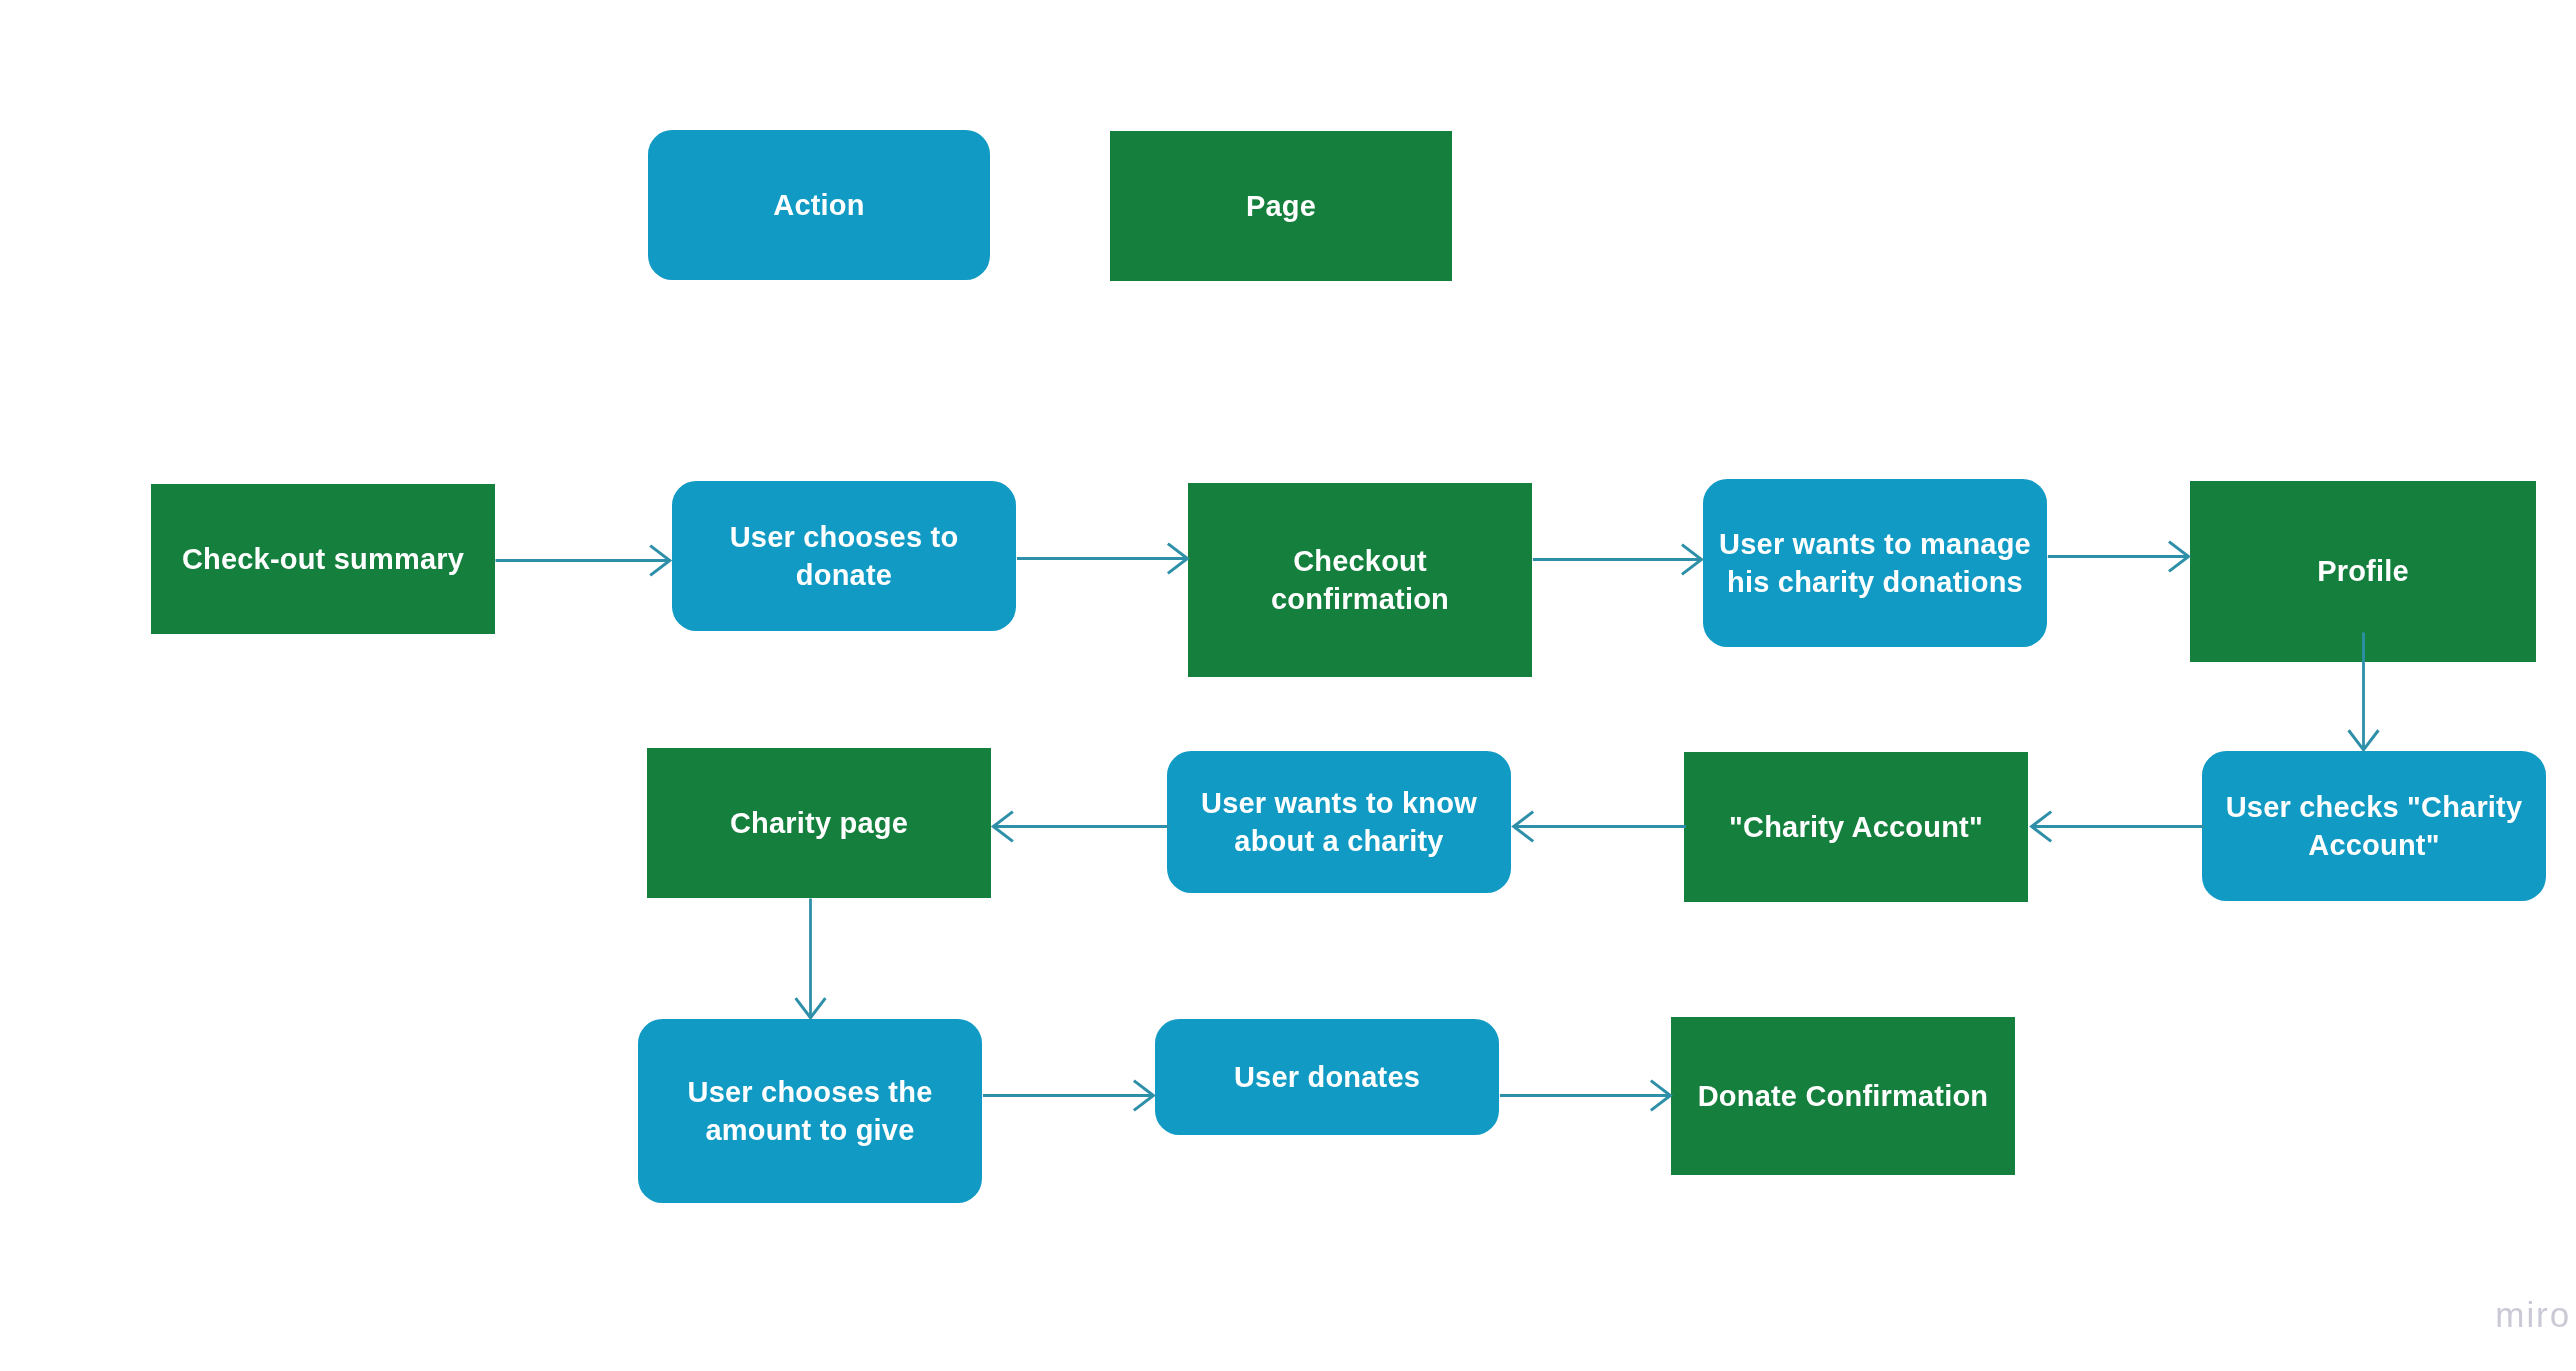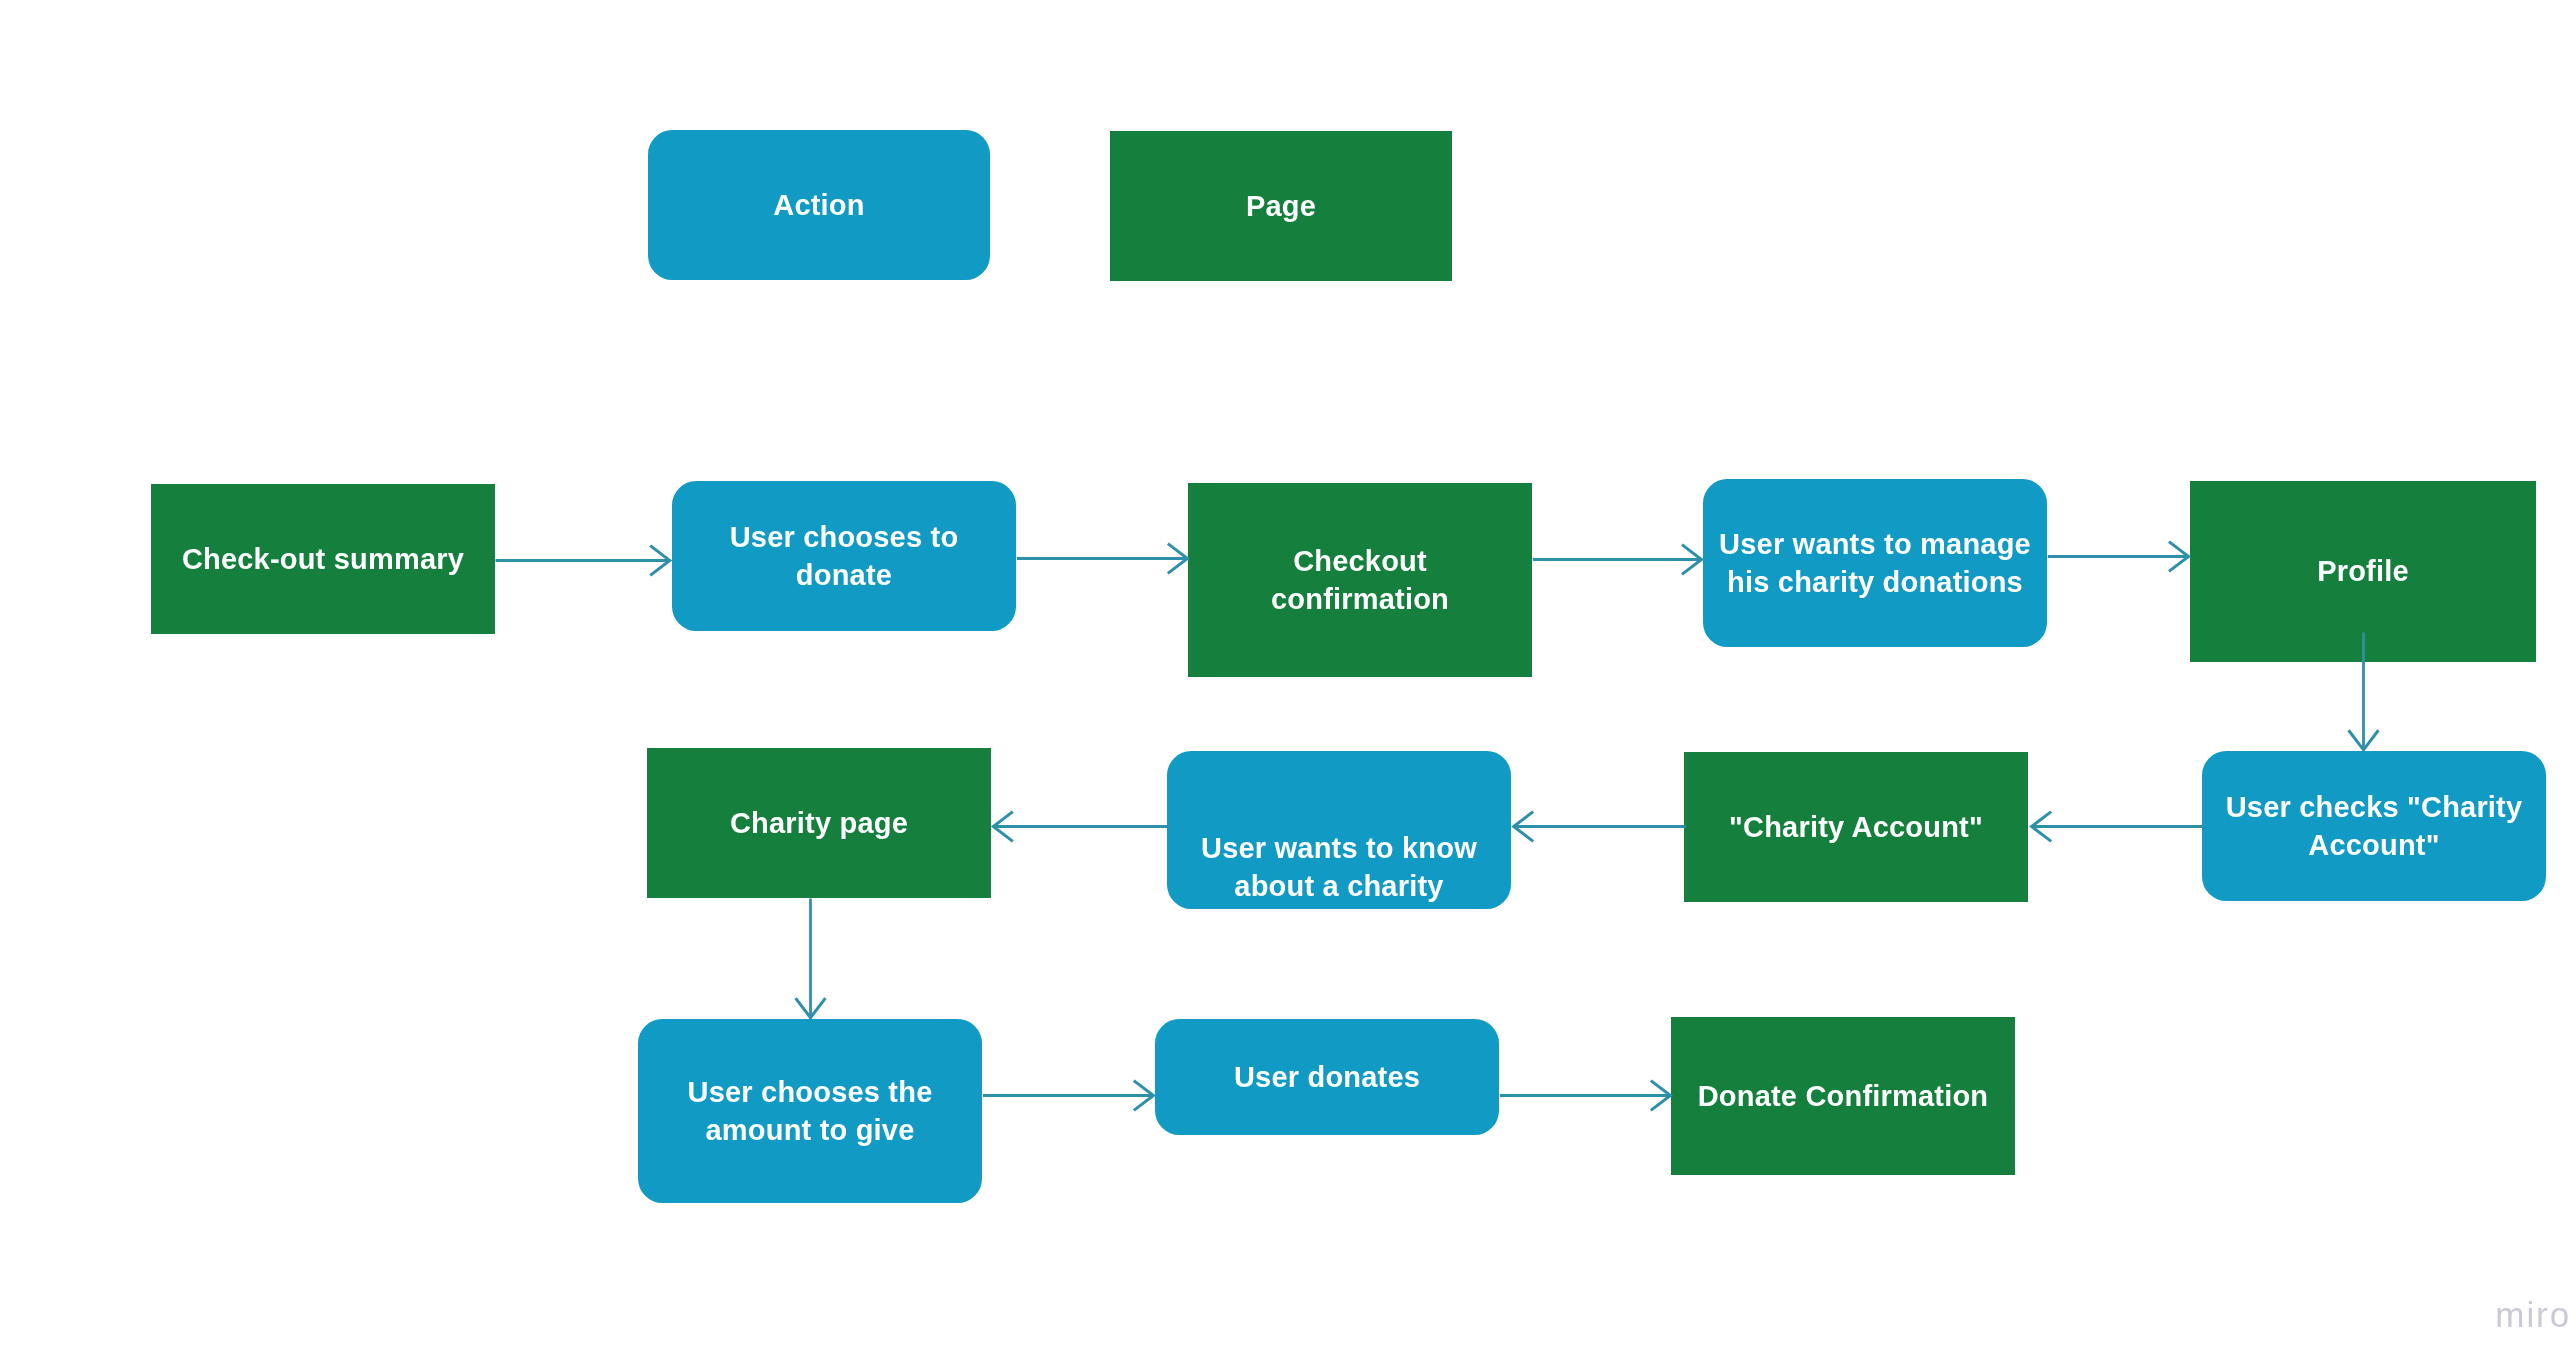--- a/index.html
+++ b/index.html
@@ -99,21 +99,21 @@
   <div class="node page" style="left:2150px;top:481px;width:346px;height:181px;">
     <span class="label">Profile</span>
   </div>
 
   <div class="node action" style="left:2162px;top:751px;width:344px;height:150px;">
     <span class="label">User checks "Charity Account"</span>
   </div>
   <div class="node page" style="left:1644px;top:752px;width:344px;height:150px;">
     <span class="label">"Charity Account"</span>
   </div>
-  <div class="node action" style="left:1127px;top:751px;width:344px;height:158px;align-items:flex-end;">
+  <div class="node action" style="left:1127px;top:751px;width:344px;height:142px;">
     <span class="label">User wants to know about a charity</span>
   </div>
   <div class="node page" style="left:607px;top:748px;width:344px;height:150px;">
     <span class="label">Charity page</span>
   </div>
 
   <div class="node action" style="left:598px;top:1019px;width:344px;height:184px;align-items:center;">
     <span class="label">User chooses the amount to give</span>
   </div>
   <div class="node action" style="left:1115px;top:1019px;width:344px;height:116px;">

